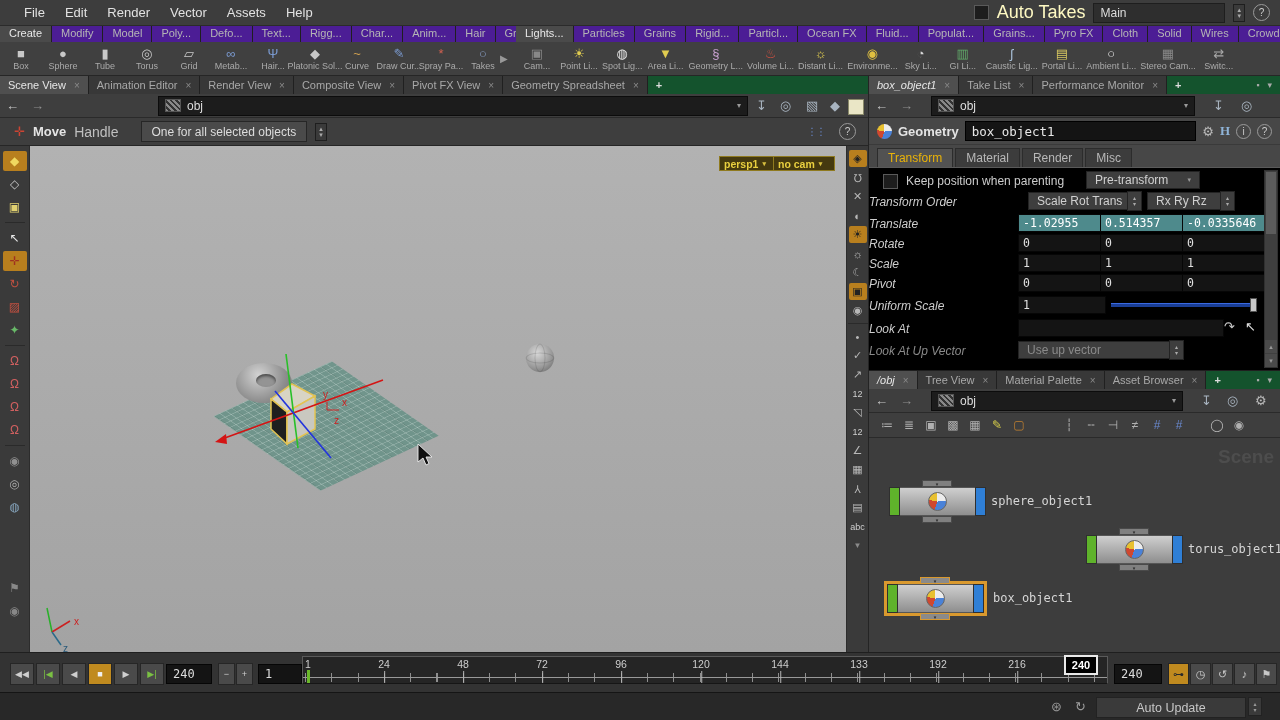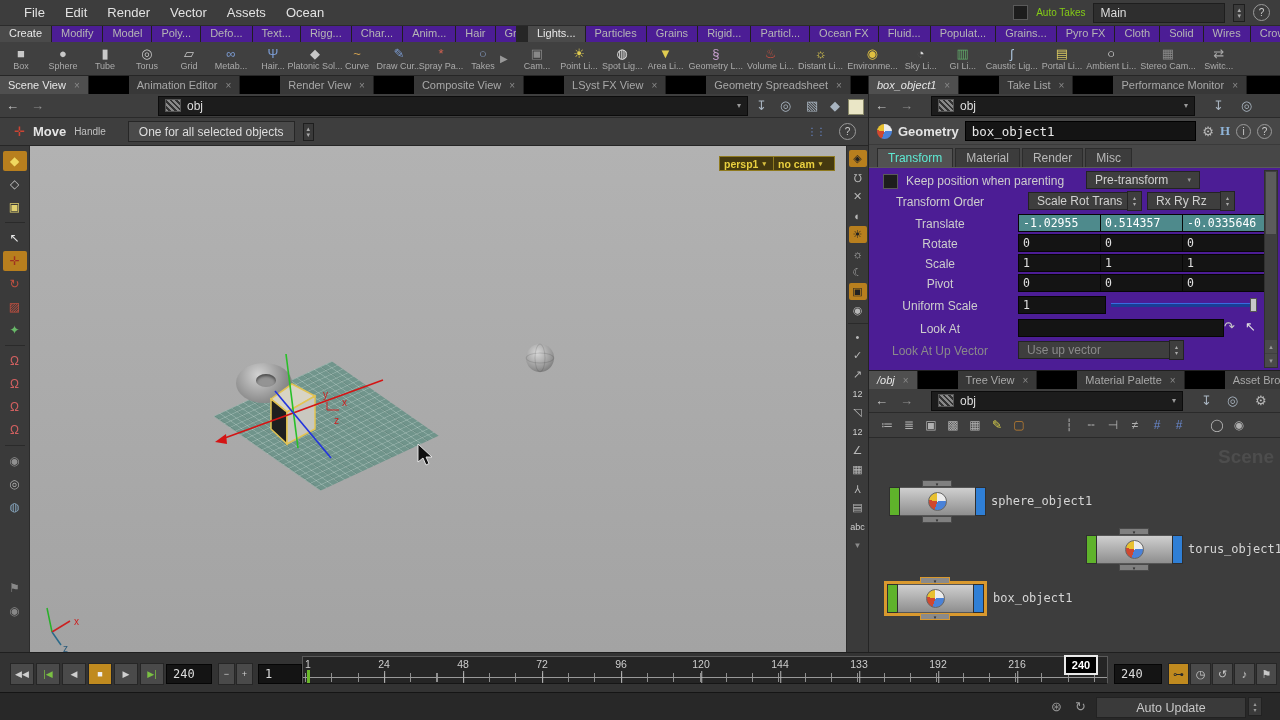--- a/index.html
+++ b/index.html
@@ -9,56 +9,56 @@
   .menubar .mi{padding:0 10px;font-size:13px;color:#e2e2e2;}
   .mb-right{margin-left:auto;display:flex;align-items:center;gap:8px;padding-right:10px;}
   .chk{width:13px;height:13px;background:#1d1d1d;border:1px solid #5a5a5a;}
   .take-sel{width:118px;height:18px;background:#2e2e2e;border:1px solid #1e1e1e;display:flex;align-items:center;padding:0 6px;color:#ddd;font-size:12px;}
   .spin{display:flex;flex-direction:column;justify-content:center;font-size:7px;line-height:6px;color:#aaa;padding:0 3px;background:#3a3a3a;border:1px solid #1e1e1e;height:16px;}
   .circ{width:15px;height:15px;border:1px solid #9a9a9a;border-radius:50%;display:flex;align-items:center;justify-content:center;font-size:10px;color:#ccc;}
   
   .shelftabs{position:absolute;left:0;top:26px;right:0;height:16px;background:#262626;display:flex;font-size:11px;}
   .stgroup{display:flex;overflow:hidden;}
   .stgroup.lg{width:516px;}
-  .stgroup.rg{flex:1;margin-left:12px;}
+  .stgroup.rg{flex:1;}
   .stab{padding:1px 9px;background:#4c1d95;border-right:1px solid #1f1f1f;color:#b5b5b5;white-space:nowrap;}
   .stab.active{background:#4a4a4a;color:#e8e8e8;}
   .shelftools{position:absolute;left:0;top:42px;right:0;height:34px;background:#404040;border-bottom:1px solid #262626;display:flex;box-sizing:border-box;}
   .toolgrp{display:flex;overflow:hidden;}
   .toolgrp.lg{width:500px;}
   .toolgrp.rg{flex:1;}
   .tool{display:flex;flex-direction:column;align-items:center;justify-content:center;min-width:38px;padding:0 2px;}
   .tool .tg{font-size:13px;line-height:15px;color:#c8c8c8;}
   .tool .tl{font-size:9px;color:#aaa;white-space:nowrap;max-width:62px;overflow:hidden;}
   .shelf-arrow{width:16px;display:flex;align-items:center;color:#999;font-size:10px;}
   
   .leftcol{position:absolute;left:0;top:76px;width:868px;height:576px;display:flex;flex-direction:column;}
   .rightcol{position:absolute;left:868px;top:76px;width:412px;height:576px;background:#474747;border-left:1px solid #242424;box-sizing:border-box;display:flex;flex-direction:column;}
   
-  .panetabs{height:18px;background:#000000;display:flex;font-size:11px;flex:none;gap:40px;}
+  .panetabs{height:18px;background:#14532d;display:flex;font-size:11px;flex:none;}
   .ptab{display:flex;align-items:center;gap:8px;padding:0 8px;background:#383838;border-right:1px solid #202020;color:#a8a8a8;white-space:nowrap;}
   .ptab.active{background:#4f4f4f;color:#e6e6e6;}
   .ptab .x{font-size:10px;color:#8a8a8a;}
   .ptab.it span:first-child{font-style:italic;}
   .ptplus{padding:0 8px;color:#ddd;font-weight:bold;display:flex;align-items:center;}
   .winicons{margin-left:auto;display:flex;align-items:center;gap:8px;padding-right:8px;color:#aaa;font-size:9px;}
   
   .pathbar{height:24px;background:#3e3e3e;border-bottom:1px solid #2a2a2a;display:flex;align-items:center;flex:none;position:relative;box-sizing:border-box;}
   .nav{font-size:13px;font-weight:bold;color:#c9c9c9;padding:0 6px;}
   .nav.fwd{color:#8f8f8f;}
   .pathfield{height:18px;background:#1c1c1c;border:1px solid #0c0c0c;display:flex;align-items:center;gap:6px;padding:0 6px;color:#ddd;}
   .clap{width:14px;height:11px;background:repeating-linear-gradient(45deg,#888 0 2px,#333 2px 4px);border:1px solid #555;}
   .pf-dd{margin-left:auto;font-size:8px;color:#999;}
   .pbicon{font-size:13px;color:#a8b4c0;padding:0 6px;}
   .yellowsq{width:14px;height:14px;background:#eae6c6;border:1px solid #8a8a6a;}
   
   .vptoolbar{height:27px;background:#3e3e3e;border-bottom:1px solid #262626;display:flex;align-items:center;gap:8px;padding-left:14px;flex:none;position:relative;}
   .movglyph{color:#cc4433;font-size:13px;}
   .bold{font-weight:bold;color:#e4e4e4;font-size:13px;}
-  .lbl{color:#c0c0c0;font-size:10px;}
+  .lbl{color:#c0c0c0;font-size:14px;}
   .modeselect{height:19px;background:#4a4a4a;border:1px solid #262626;display:flex;align-items:center;padding:0 10px;gap:10px;color:#ddd;margin-left:14px;}
   .vt-right{margin-left:auto;display:flex;gap:14px;padding-right:12px;align-items:center;}
   
   .vparea{flex:1;display:flex;min-height:0;}
   .lt-col{width:30px;background:#3a3a3a;border-right:1px solid #2c2c2c;display:flex;flex-direction:column;align-items:center;padding-top:5px;gap:3px;box-sizing:border-box;}
   .lt-icon{width:24px;height:20px;display:flex;align-items:center;justify-content:center;font-size:12px;color:#c0c0c0;border-radius:2px;}
   .lt-icon.hl{background:#b87f1e;color:#2a2a2a;}
   .lt-sep{width:20px;height:1px;background:#2a2a2a;margin:2px 0;}
   .vp-canvas{position:relative;flex:1;background:linear-gradient(#b2b2b2,#a3a3a3);overflow:hidden;}
   .rt-col{width:22px;background:#3a3a3a;border-left:1px solid #2c2c2c;display:flex;flex-direction:column;align-items:center;padding-top:4px;gap:2px;box-sizing:border-box;font-size:11px;}
@@ -72,24 +72,24 @@
   .vpsvg{position:absolute;inset:0;pointer-events:none;}
   .vplabel{position:absolute;top:10px;height:13px;background:#45390f;border:1px solid #8f7a1f;color:#e9cf3f;font-size:10.5px;font-weight:bold;display:flex;align-items:center;gap:4px;padding:0 4px;}
   .vplabel .dd{font-size:7px;color:#d8c040;}
   
   .rc-header{height:26px;display:flex;align-items:center;gap:6px;padding:0 8px;flex:none;background:#474747;border-bottom:1px solid #3a3a3a;}
   .geoicon{width:15px;height:15px;border-radius:50%;background:conic-gradient(#ececec 0 90deg,#4a82d8 90deg 200deg,#cf4830 200deg 280deg,#e8c030 280deg 360deg);}
   .nodename{flex:1;height:18px;background:#141414;border:1px solid #000;color:#e8e8e8;display:flex;align-items:center;padding:0 6px;font-family:"DejaVu Sans Mono",monospace;font-size:12.5px;}
   .hicon{color:#8fb4d8;font-weight:bold;font-size:13px;font-family:"Liberation Serif",serif;}
   .paramtabs{height:22px;display:flex;align-items:flex-end;padding-left:8px;gap:2px;background:#474747;flex:none;}
   .paramtab{padding:2px 10px;background:#3c3c3c;border:1px solid #2c2c2c;border-bottom:none;color:#b8b8b8;font-size:12px;}
-  .paramtab.active{background:#525252;color:#5eead4;}
-  .parambody{position:relative;height:202px;background:#4c1d95;border-top:1px solid #5a5a5a;flex:none;font-size:12px;}
+  .paramtab.active{background:#525252;color:#eab308;}
+  .parambody{position:relative;height:202px;background:#000000;border-top:1px solid #5a5a5a;flex:none;font-size:12px;}
   .prow{position:absolute;left:0;height:18px;display:flex;align-items:center;}
-  .plab{position:absolute;width:142px;text-align:center;color:#cdcdcd;}
+  .plab{position:absolute;width:142px;text-align:left;color:#cdcdcd;font-style:italic;}
   .plab.dim{color:#8a8a8a;}
   .pfield{position:absolute;width:78px;height:16px;background:#141414;border:1px solid #060606;color:#e0e0e0;display:flex;align-items:center;padding:0 4px;font-family:"DejaVu Sans Mono",monospace;font-size:11.5px;}
   .pfield.keyed{background:#4e8a8c;color:#fff;}
   .pselect{position:absolute;height:16px;background:#3e3e3e;border:1px solid #232323;color:#d0d0d0;display:flex;align-items:center;padding:0 8px;font-size:12px;}
   .pselect .dd{margin-left:auto;font-size:7px;color:#999;padding-left:8px;}
   .pspin{position:absolute;width:13px;height:18px;background:#3e3e3e;border:1px solid #232323;display:flex;flex-direction:column;align-items:center;justify-content:center;font-size:6px;line-height:6px;color:#aaa;}
   .slider{position:absolute;height:16px;}
   .slider .groove{position:absolute;left:0;right:0;top:7px;height:3px;background:#1a3e96;border-top:1px solid #3a6ae0;}
   .slider .handle{position:absolute;right:0;top:2px;width:5px;height:12px;background:#c8c8c8;border:1px solid #555;}
   .pscroll{position:absolute;right:2px;top:2px;bottom:2px;width:12px;background:#3f3f3f;border:1px solid #303030;}
@@ -139,24 +139,24 @@
 <body>
 
 <div class="app">
 
   <div class="menubar">
     <span class="mi">File</span>
     <span class="mi">Edit</span>
     <span class="mi">Render</span>
     <span class="mi">Vector</span>
     <span class="mi">Assets</span>
-    <span class="mi">Ocean</span>
+    <span class="mi">Help</span>
     <div class="mb-right">
       <span class="chk"></span>
-      <span style="font-size:10px;color:#84cc16">Auto Takes</span>
+      <span style="font-size:18px;color:#fef9c3">Auto Takes</span>
       <span class="take-sel">Main</span>
       <span class="spin">
           <span>▴</span>
           <span>▾</span>
         </span>
       <span class="circ">?</span>
     </div>
   </div>
 
   <div class="shelftabs">
@@ -321,21 +321,21 @@
         </span>
       <span class="ptab">
           <span>Render View</span>
           <span class="x">×</span>
         </span>
       <span class="ptab">
           <span>Composite View</span>
           <span class="x">×</span>
         </span>
       <span class="ptab">
-          <span>LSyst FX View</span>
+          <span>Pivot FX View</span>
           <span class="x">×</span>
         </span>
       <span class="ptab">
           <span>Geometry Spreadsheet</span>
           <span class="x">×</span>
         </span>
       <span class="ptplus">+</span>
     </div>
     <div class="pathbar">
       <span class="nav">←</span>

